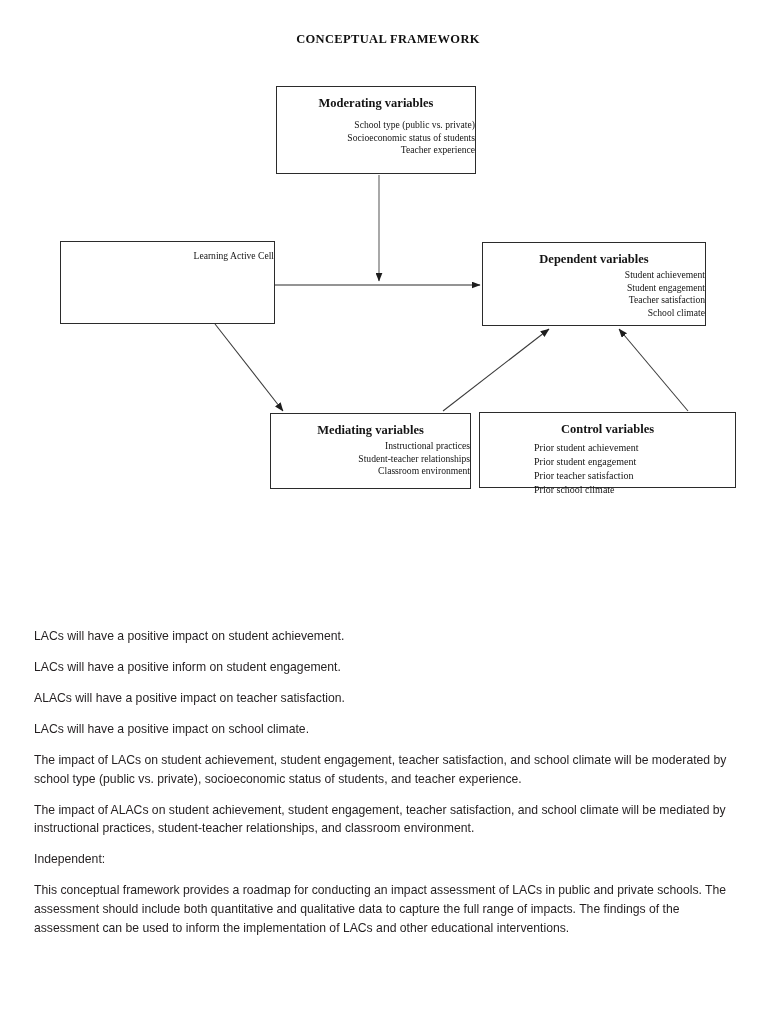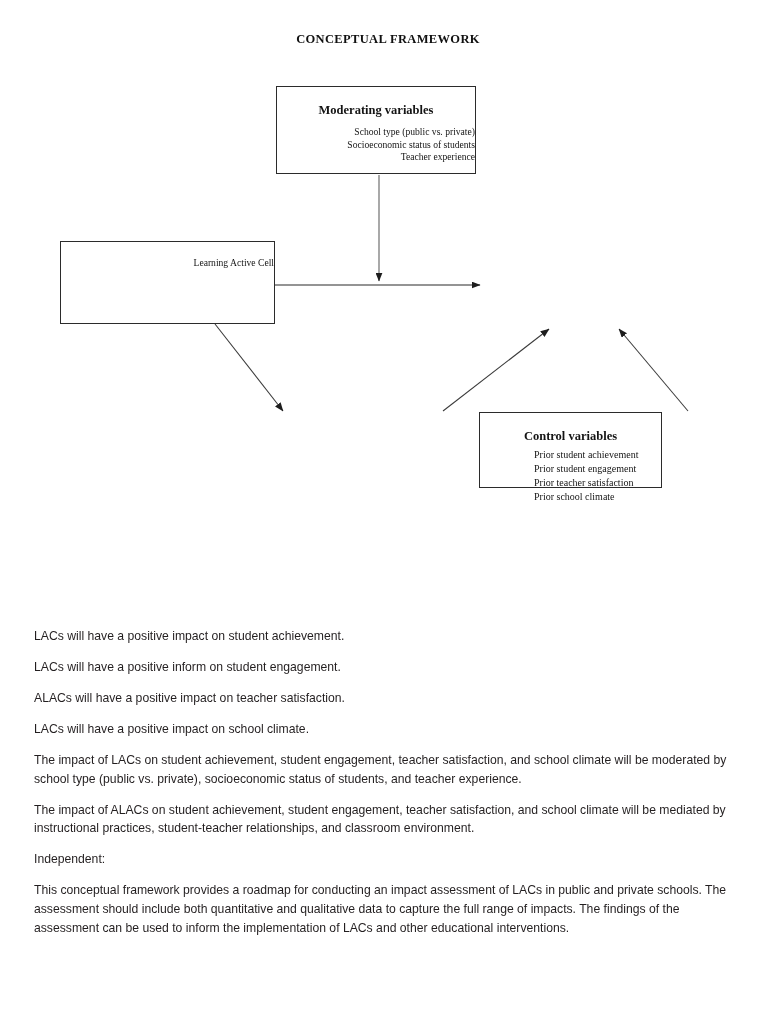--- a/index.html
+++ b/index.html
@@ -48,21 +48,21 @@
     pointer-events: none;
   }
 
   .node {
     position: absolute;
     box-sizing: border-box;
     background: #ffffff;
     border: 1.3px solid #2b2b2b;
     font-family: "Liberation Serif", serif;
     color: #141414;
-    padding-top: 15px;
+    padding-top: 8px;
     z-index: 2;
   }
   .node-title {
     display: block;
     text-align: center;
     font-weight: bold;
     font-size: 12.5px;
     line-height: 1.35;
     margin-bottom: 4px;
   }
@@ -78,21 +78,21 @@
     font-size: 10px;
     line-height: 1.42;
   }
   .node-list .item { display: block; }
 
   
   #node-moderating  { left: 276px; top: 86px;  width: 200px; height: 88px; }
   #node-independent { left: 60px;  top: 241px; width: 215px; height: 83px; }
   #node-dependent   { left: 482px; top: 242px; width: 224px; height: 84px; }
   #node-mediating   { left: 270px; top: 413px; width: 201px; height: 76px; }
-  #node-control     { left: 479px; top: 412px; width: 183px; height: 76px; }
+  #node-control     { left: 479px; top: 412px; width: 257px; height: 76px; }
 
   #node-independent .node-title { margin-bottom: 9px; }
   #node-moderating  .node-title { margin-bottom: 7px; }
   #node-dependent   .node-title { margin-bottom: 1px; }
   #node-mediating   .node-title { margin-bottom: 1px; }
   #node-control     .node-title { margin-bottom: 3px; }
 
   
   #prose {
     position: absolute;
@@ -142,21 +142,38 @@
       <span class="item">Teacher experience</span>
     </span>
   </div>
 
   <div class="node" id="node-independent">
     <span class="node-list">
       <span class="item">Learning Active Cell</span>
     </span>
   </div>
 
+  <div class="node" id="node-dependent">
+    <span class="node-title">Dependent variables</span>
+    <span class="node-list">
+      <span class="item">Student achievement</span>
+      <span class="item">Student engagement</span>
+      <span class="item">Teacher satisfaction</span>
+      <span class="item">School climate</span>
+    </span>
+  </div>
 
+  <div class="node" id="node-mediating">
+    <span class="node-title">Mediating variables</span>
+    <span class="node-list">
+      <span class="item">Instructional practices</span>
+      <span class="item">Student-teacher relationships</span>
+      <span class="item">Classroom environment</span>
+    </span>
+  </div>
 
   <div class="node" id="node-control">
     <span class="node-title">Control variables</span>
     <span class="node-list left-align">
       <span class="item">Prior student achievement</span>
       <span class="item">Prior student engagement</span>
       <span class="item">Prior teacher satisfaction</span>
       <span class="item">Prior school climate</span>
     </span>
   </div>

